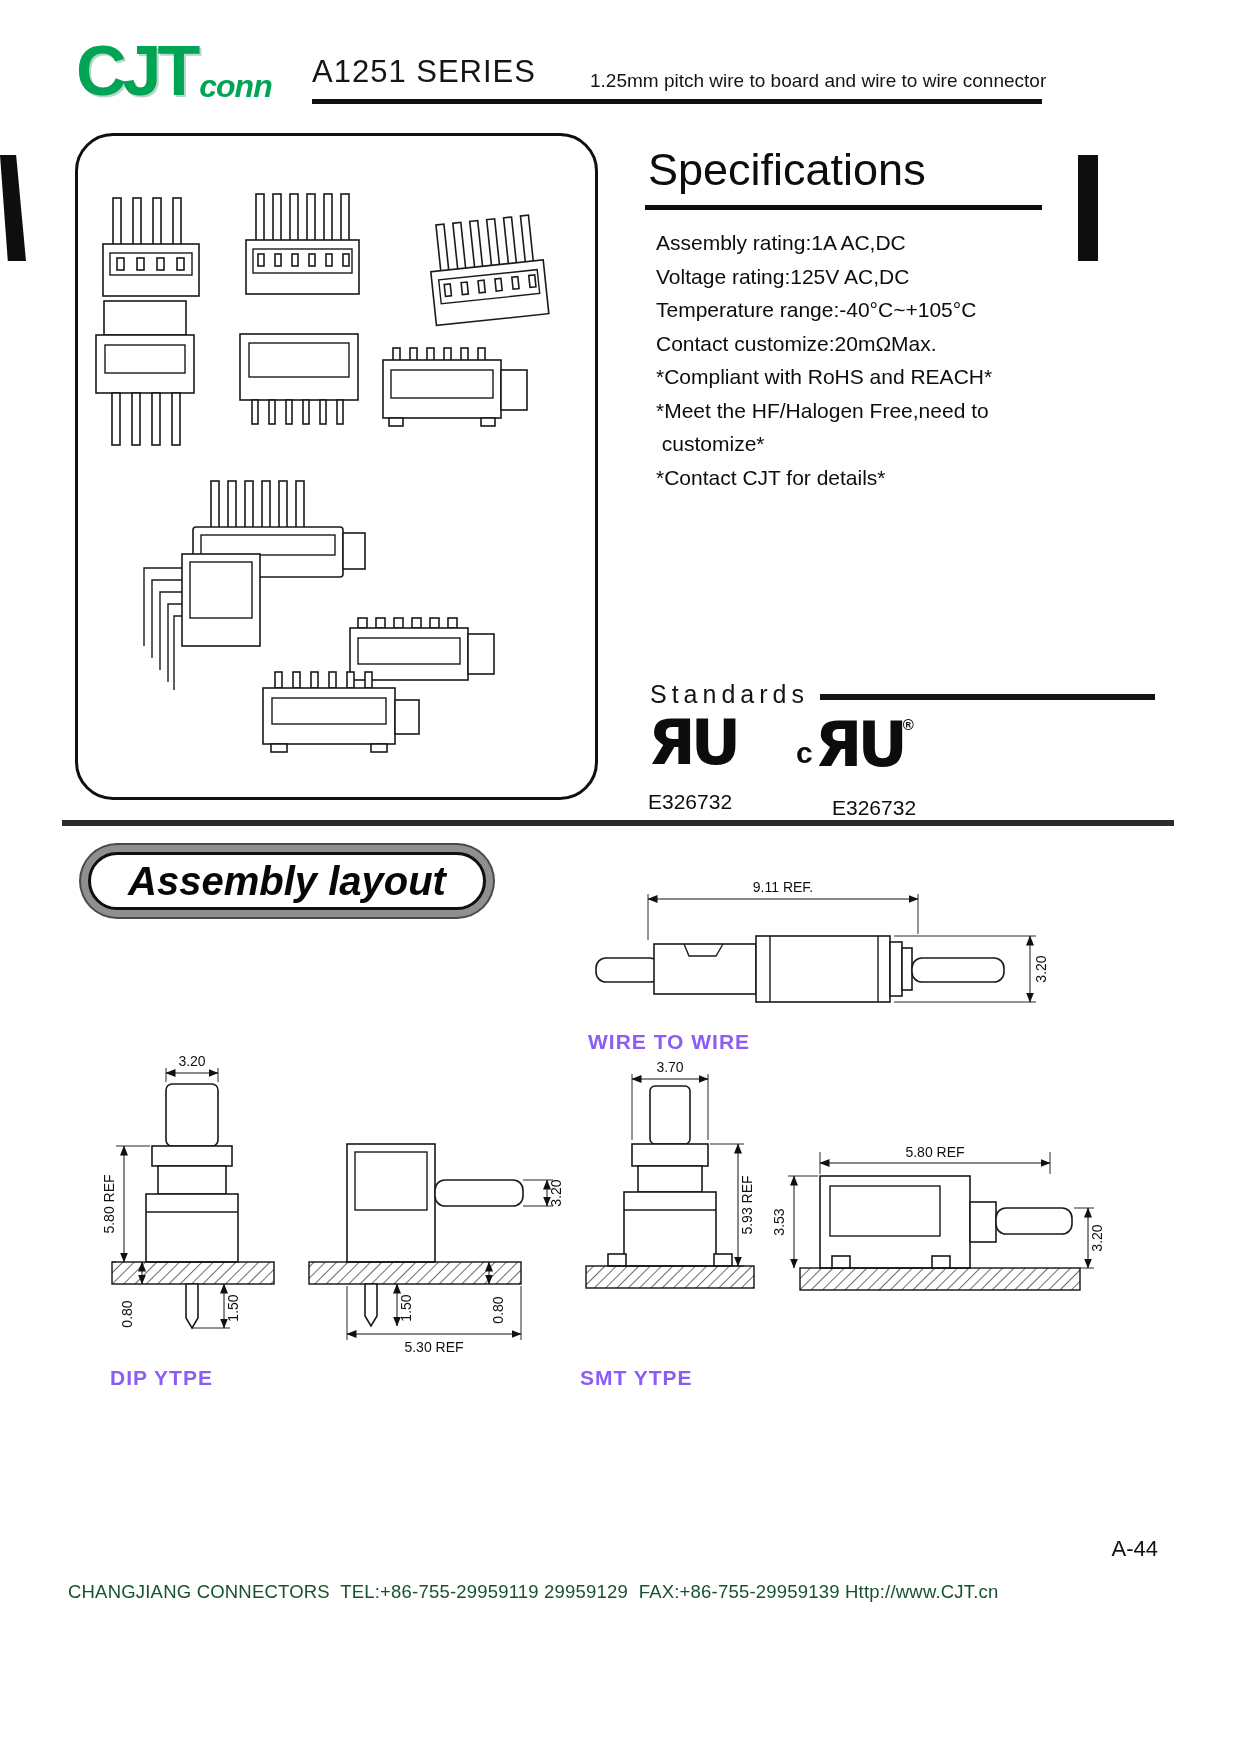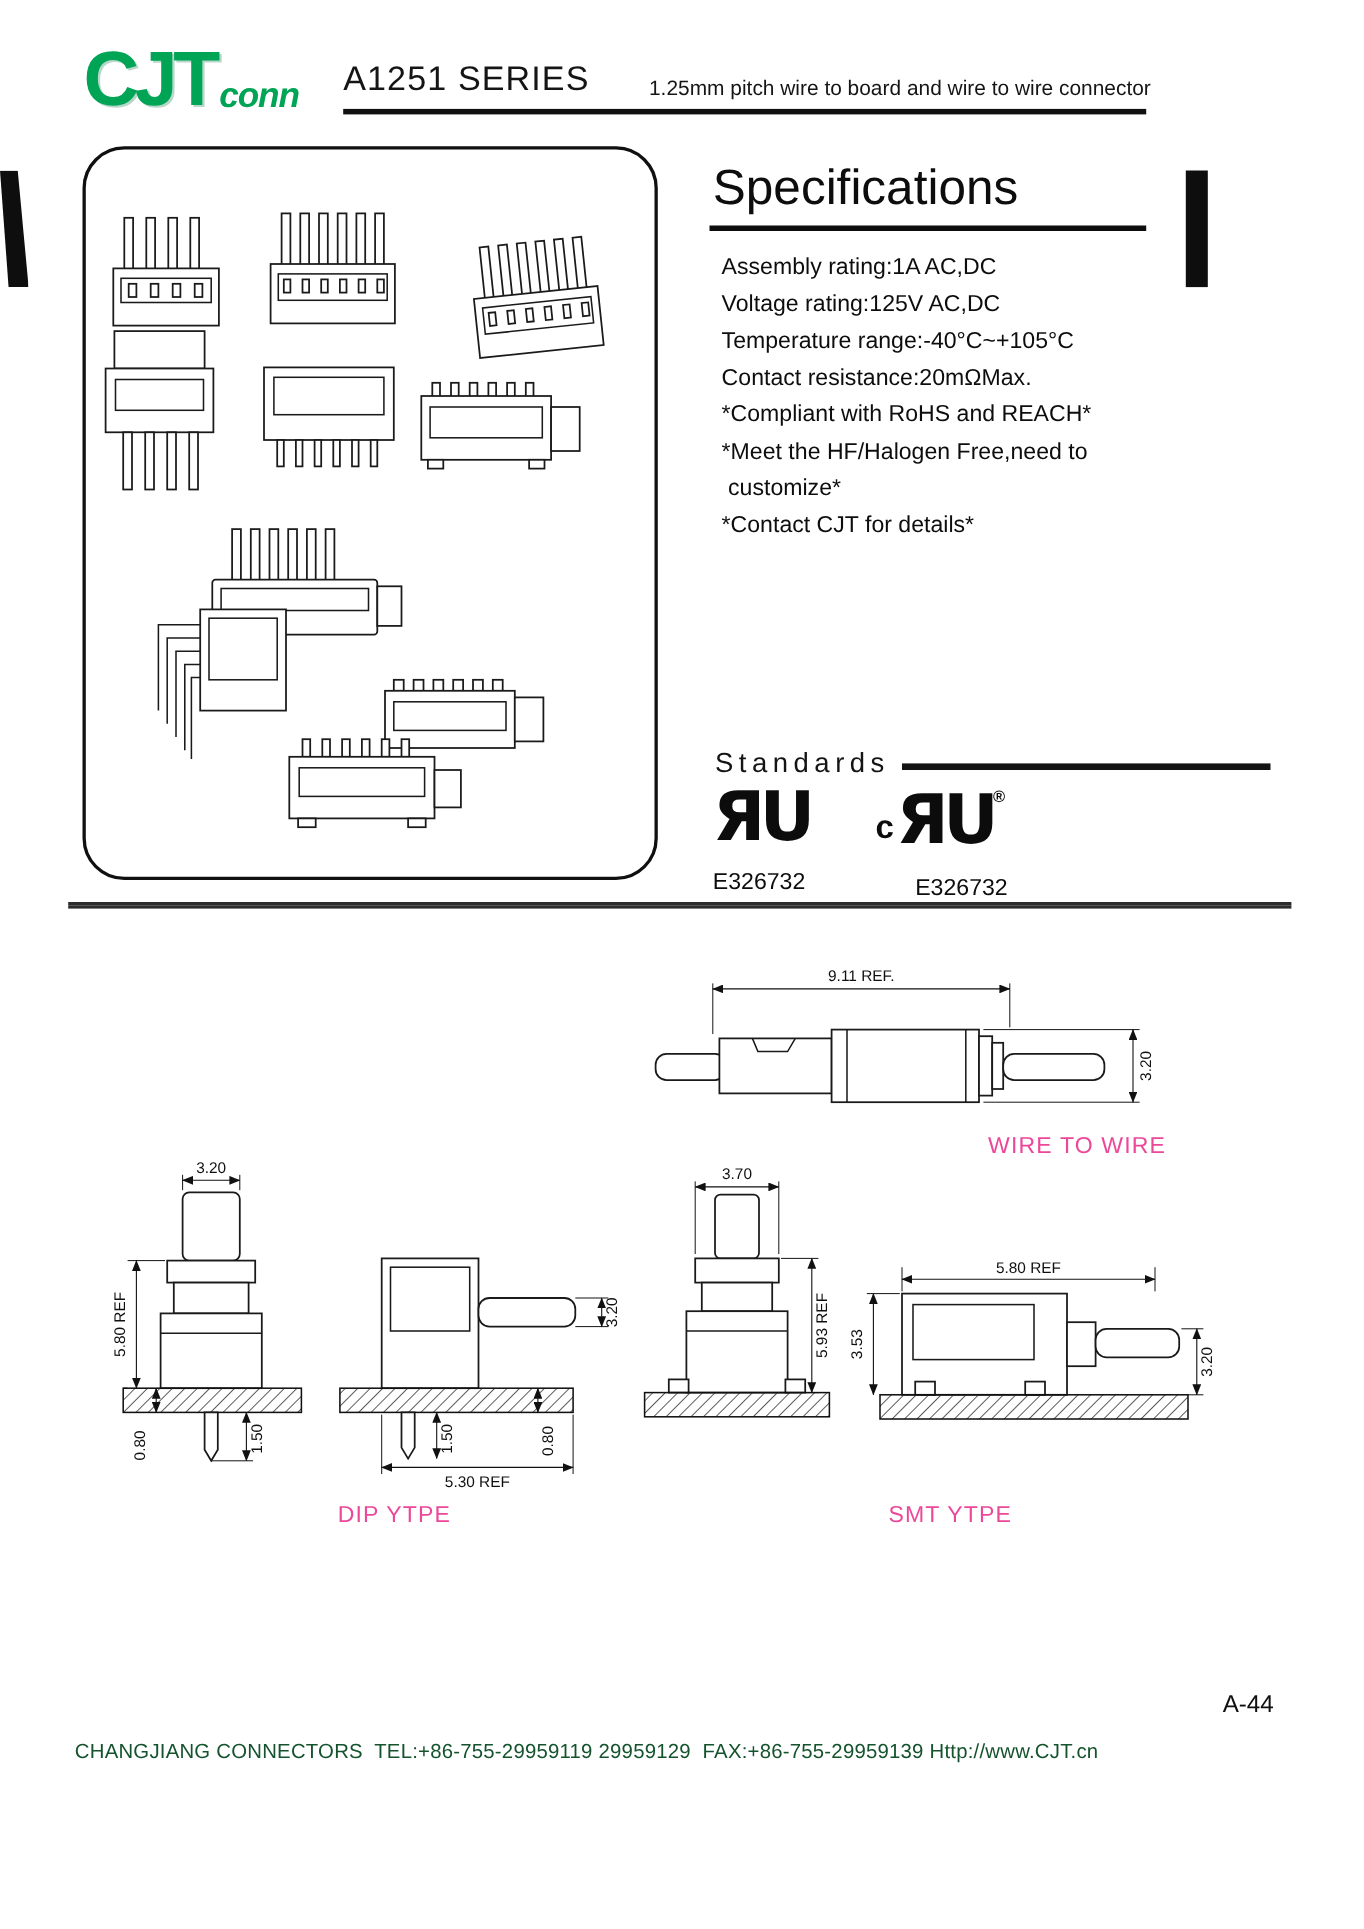--- a/index.html
+++ b/index.html
@@ -56,21 +56,21 @@
 
   
   #assembly-badge { left:88px; top:852px; width:398px; height:58px; background:#fff;
     border:3px solid #0f0f0f; border-radius:32px;
     box-shadow:0 0 0 7px #8f8f8f, 0 0 0 9px #4a4a4a;
     display:flex; align-items:center; justify-content:center; }
   #assembly-badge span { font-style:italic; font-weight:700; font-size:40px; color:#070707; }
 
   
   .dwg { position:absolute; }
-  .dwg-label { position:absolute; text-align:right; font-size:21px; letter-spacing:1px; color:#ec4899; }
+  .dwg-label { position:absolute; text-align:left; font-size:21px; letter-spacing:1px; color:#8b5cf6;font-weight:bold; }
   #w2w-svg { left:588px; top:868px; }
   #w2w-label { left:588px; top:1030px; width:472px; }
   #dip-svg { left:72px; top:1052px; }
   #dip-label { left:110px; top:1366px; width:300px; }
   #smt-svg { left:572px; top:1058px; }
   #smt-label { left:580px; top:1366px; width:340px; }
 
   svg .fw { stroke:#1a1a1a; stroke-width:1.6; fill:#ffffff; }
   svg .ln { stroke:#1a1a1a; stroke-width:1.4; fill:none; }
   svg .ext { stroke:#111; stroke-width:0.9; }
@@ -229,21 +229,21 @@
       </g>
     </svg>
   </div>
 
   <div id="spec-title" class="abs">Specifications</div>
   <div id="spec-rule" class="abs"></div>
   <div id="spec-lines" class="abs">
     <div class="spec-line">Assembly rating:1A AC,DC</div>
     <div class="spec-line">Voltage rating:125V AC,DC</div>
     <div class="spec-line">Temperature range:-40°C~+105°C</div>
-    <div class="spec-line">Contact resistance:20mΩMax.</div>
+    <div class="spec-line">Contact customize:20mΩMax.</div>
     <div class="spec-line">*Compliant with RoHS and REACH*</div>
     <div class="spec-line">*Meet the HF/Halogen Free,need to</div>
     <div class="spec-line"> customize*</div>
     <div class="spec-line">*Contact CJT for details*</div>
   </div>
 
   <div id="standards-title" class="abs">Standards</div>
   <div id="standards-rule" class="abs"></div>
   <div id="ul-mark-1" class="abs ul-mark">
     <span class="ul-letters">ЯU</span>
@@ -251,20 +251,23 @@
   <div id="ul-code-1" class="abs ul-code">E326732</div>
   <div id="ul-mark-2" class="abs ul-mark">
     <span class="ul-prefix">c</span>
     <span class="ul-letters">ЯU</span>
     <span class="ul-reg">®</span>
   </div>
   <div id="ul-code-2" class="abs ul-code">E326732</div>
 
   <div id="section-divider" class="abs"></div>
 
+  <div id="assembly-badge" class="abs">
+    <span>Assembly layout</span>
+  </div>
 
   <svg id="w2w-svg" class="dwg" width="472" height="168" viewBox="0 0 472 168">
     <g>
       <rect class="fw" x="8" y="90" width="64" height="24" rx="10"></rect>
       <rect class="fw" x="66" y="76" width="102" height="50"></rect>
       <polyline class="ln" points="96,76 101,88 128,88 135,76"></polyline>
       <rect class="fw" x="168" y="68" width="134" height="66"></rect>
       <line class="ln" x1="182" y1="68" x2="182" y2="134"></line>
       <line class="ln" x1="290" y1="68" x2="290" y2="134"></line>
       <rect class="fw" x="302" y="74" width="12" height="54"></rect>

